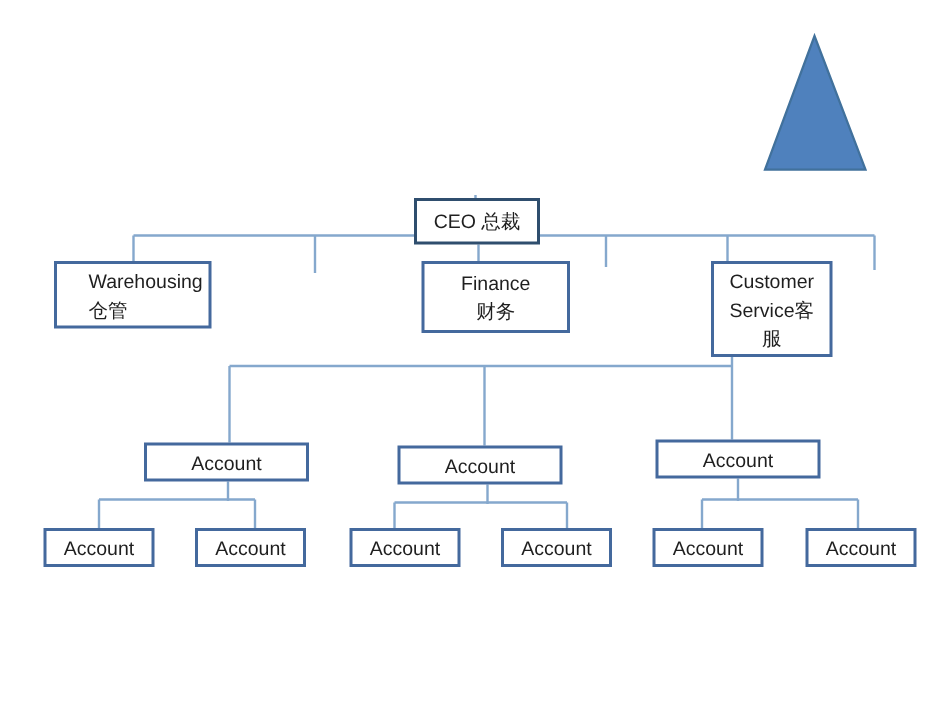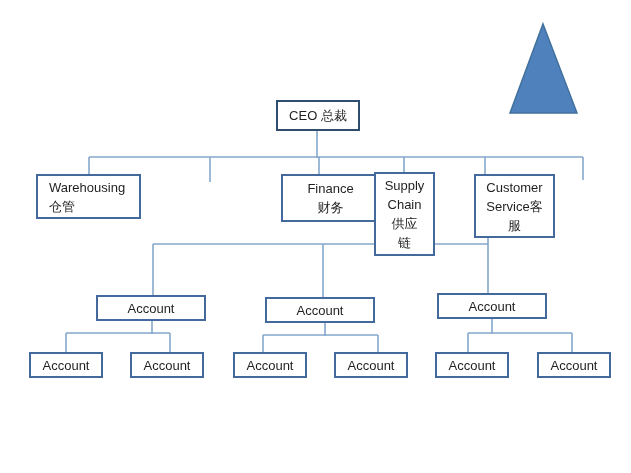--- a/index.html
+++ b/index.html
@@ -21,22 +21,22 @@
   }
   .canvas{position:relative;width:631px;height:473px;background:var(--background);}
   .wires{position:absolute;left:0;top:0;z-index:1;}
   .node{
     position:absolute;z-index:2;box-sizing:border-box;
     background:#fff;border:2px solid var(--box-border);
     display:flex;flex-direction:column;align-items:center;justify-content:center;
     font-size:13px;line-height:19px;color:var(--text);
   }
   .node .ln{display:block;text-align:center;white-space:nowrap;}
-  .node.ceo{border-color:var(--ceo-border);}
-  .node.left-align{align-items:flex-start;padding-left:11px;}
+  .node.ceo{border-color:var(--ceo-border);margin-top:32px;}
+  .node.left-align{align-items:flex-start;padding-left:21px;}
   .node.left-align .ln{text-align:left;}
 </style>
 </head>
 <body>
 
 <div class="canvas">
 
   <svg class="wires" width="631" height="473" viewBox="0 0 631 473">
     <g fill="none" stroke="var(--connector)" stroke-width="1.6">
       <path d="M317,130 V158 M89,157 H583 M89,157 V180 M210,157 V182 M319,157 V180 M404,157 V178 M485,157 V180 M583,157 V180"></path>
@@ -54,26 +54,20 @@
     <span class="ln">Warehousing</span>
     <span class="ln">仓管</span>
   </div>
 
 
   <div class="node" style="left:281px;top:174px;width:99px;height:48px">
     <span class="ln">Finance</span>
     <span class="ln">财务</span>
   </div>
 
-  <div class="node" style="left:374px;top:172px;width:61px;height:84px">
-    <span class="ln">Supply</span>
-    <span class="ln">Chain</span>
-    <span class="ln">供应</span>
-    <span class="ln">链</span>
-  </div>
 
   <div class="node" style="left:474px;top:174px;width:81px;height:64px">
     <span class="ln">Customer</span>
     <span class="ln">Service客</span>
     <span class="ln">服</span>
   </div>
 
 
   <div class="node" style="left:96px;top:295px;width:110px;height:26px">
     <span class="ln">Account</span>

